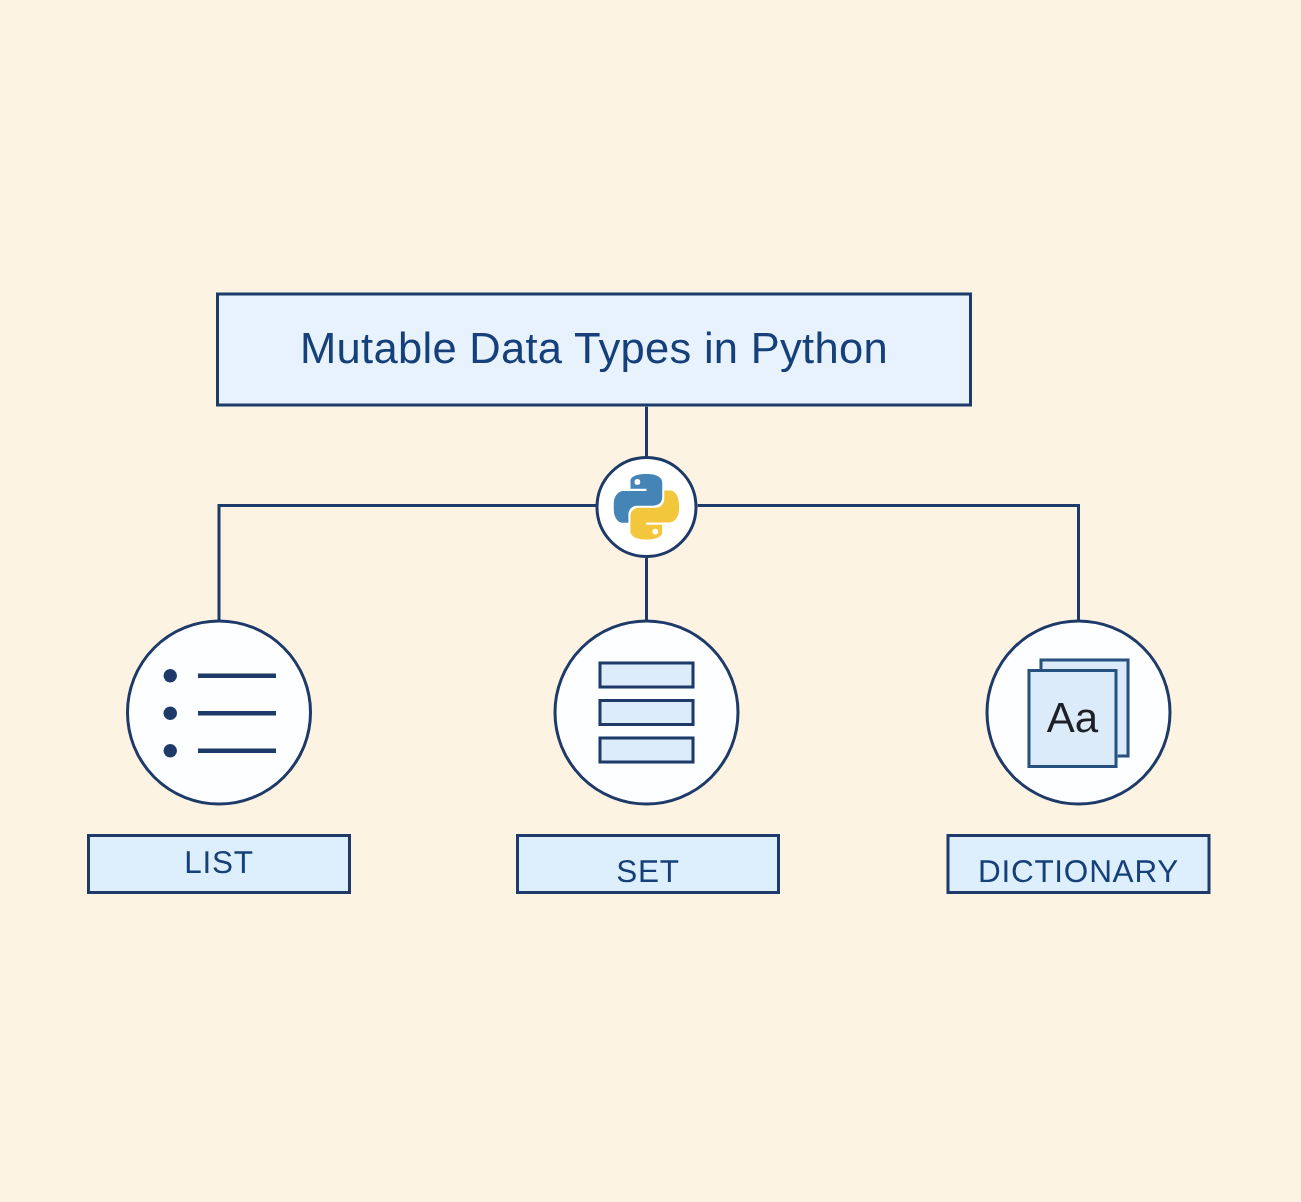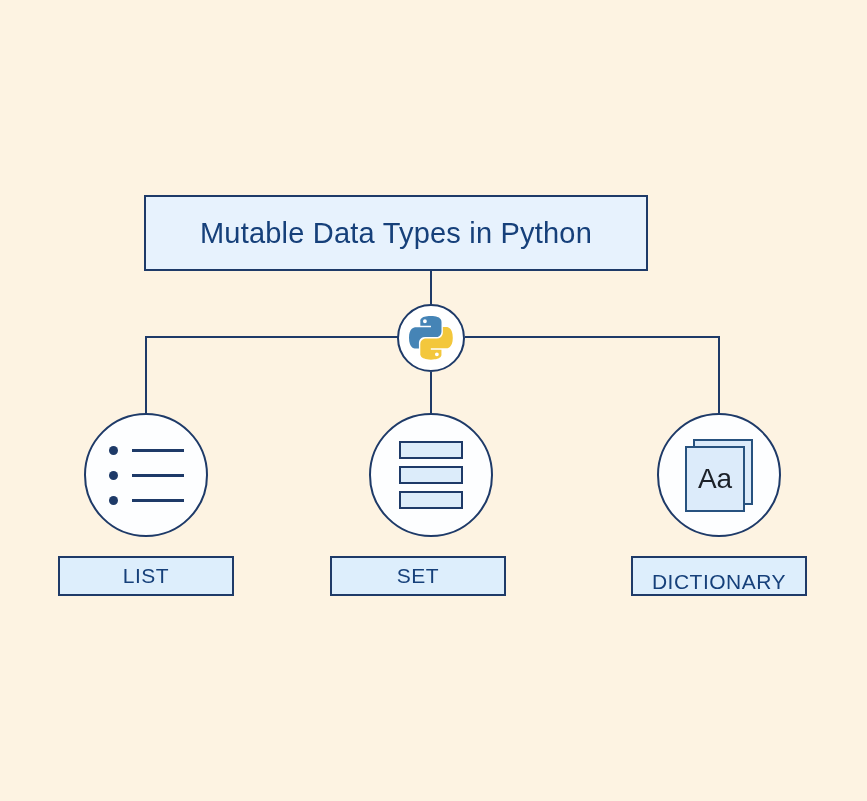--- a/index.html
+++ b/index.html
@@ -102,21 +102,21 @@
   .label-box {
     position: absolute;
     top: 556px;
     width: 176px; height: 40px;
     background: #ddeefc;
     border: 2px solid #1e3a68;
     box-sizing: border-box;
     display: flex; align-items: center; justify-content: center;
   }
   .label-list { left: 58px; }
-  .label-set  { left: 330px; }
+  .label-set  { left: 344px; align-items: flex-end; }
   .label-dict { left: 631px; align-items: flex-end; }
   .label-text {
     color: #16407a;
     font-size: 21px;
     letter-spacing: 0.5px;
   }
 </style>
 </head>
 <body>
 

